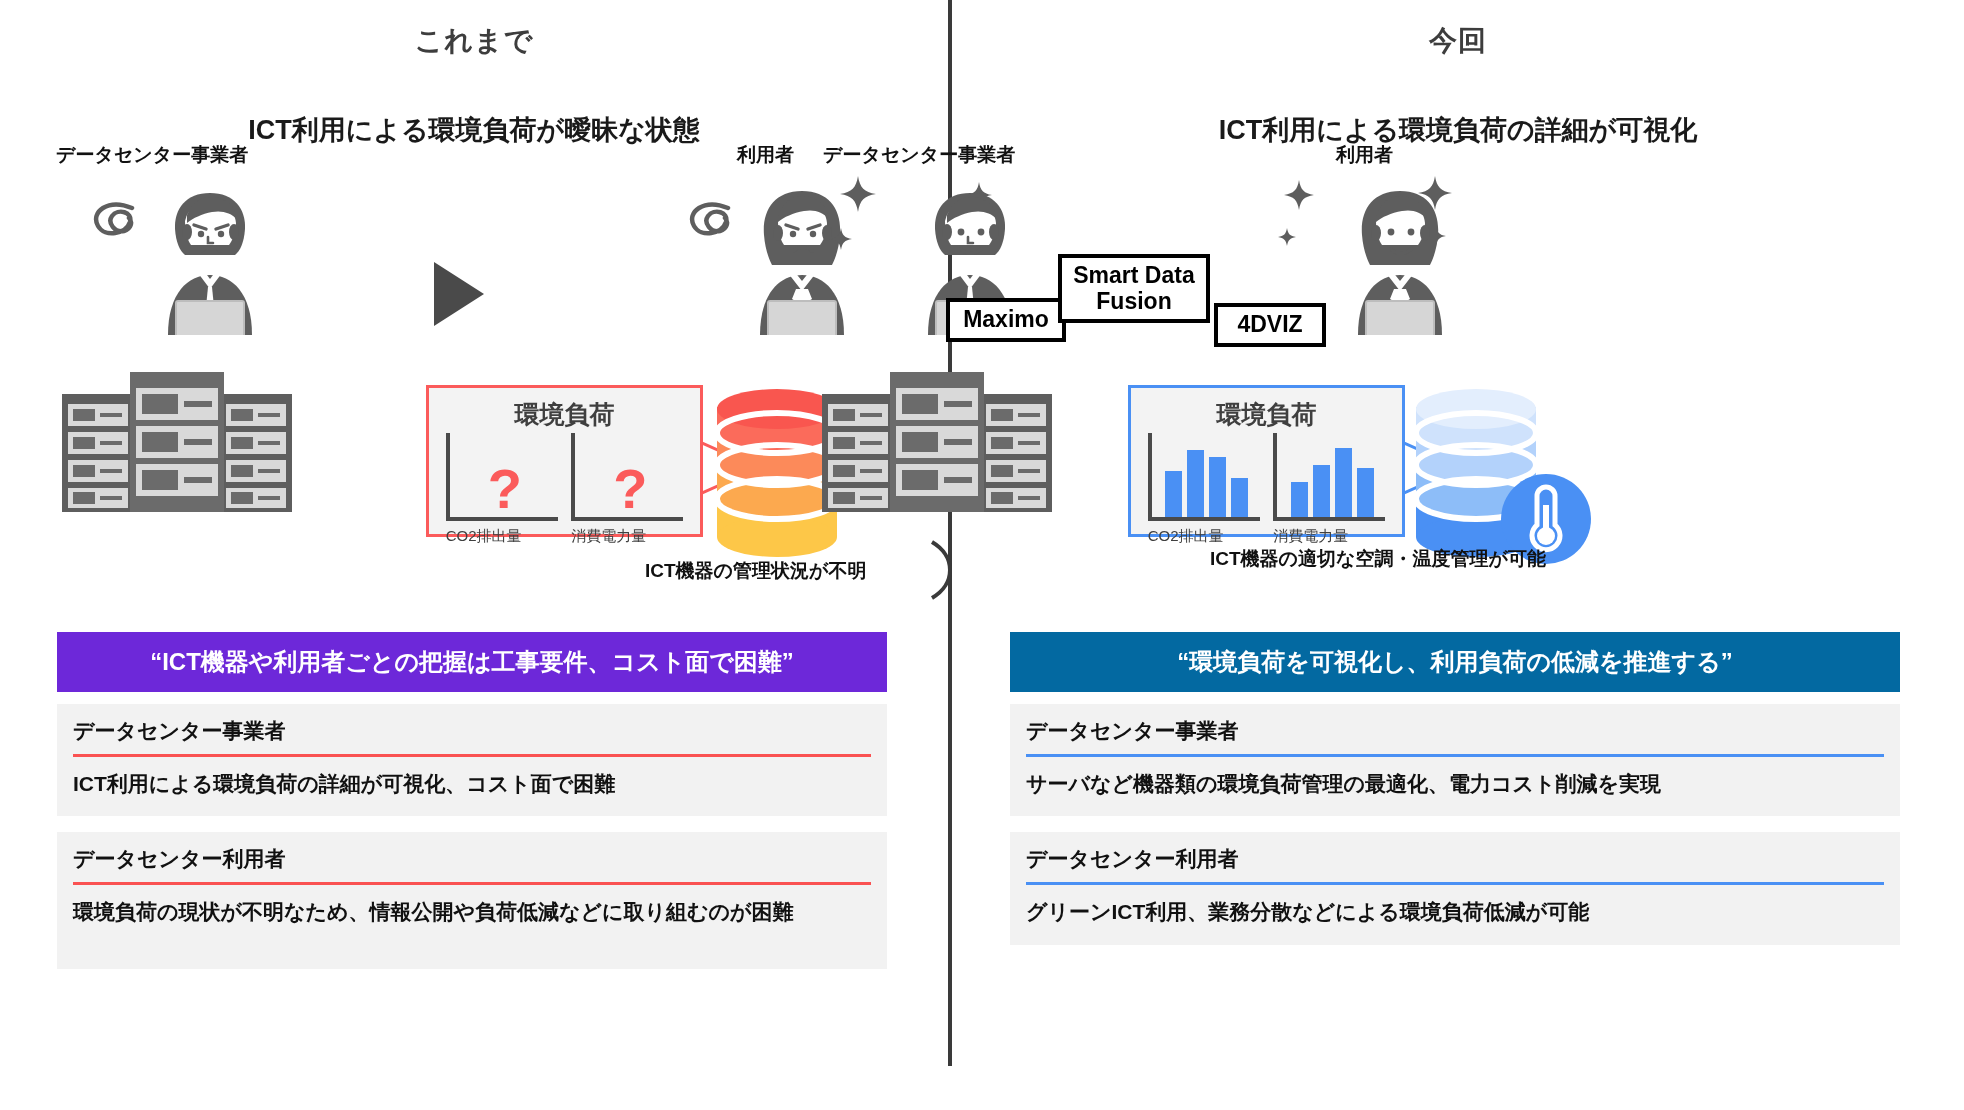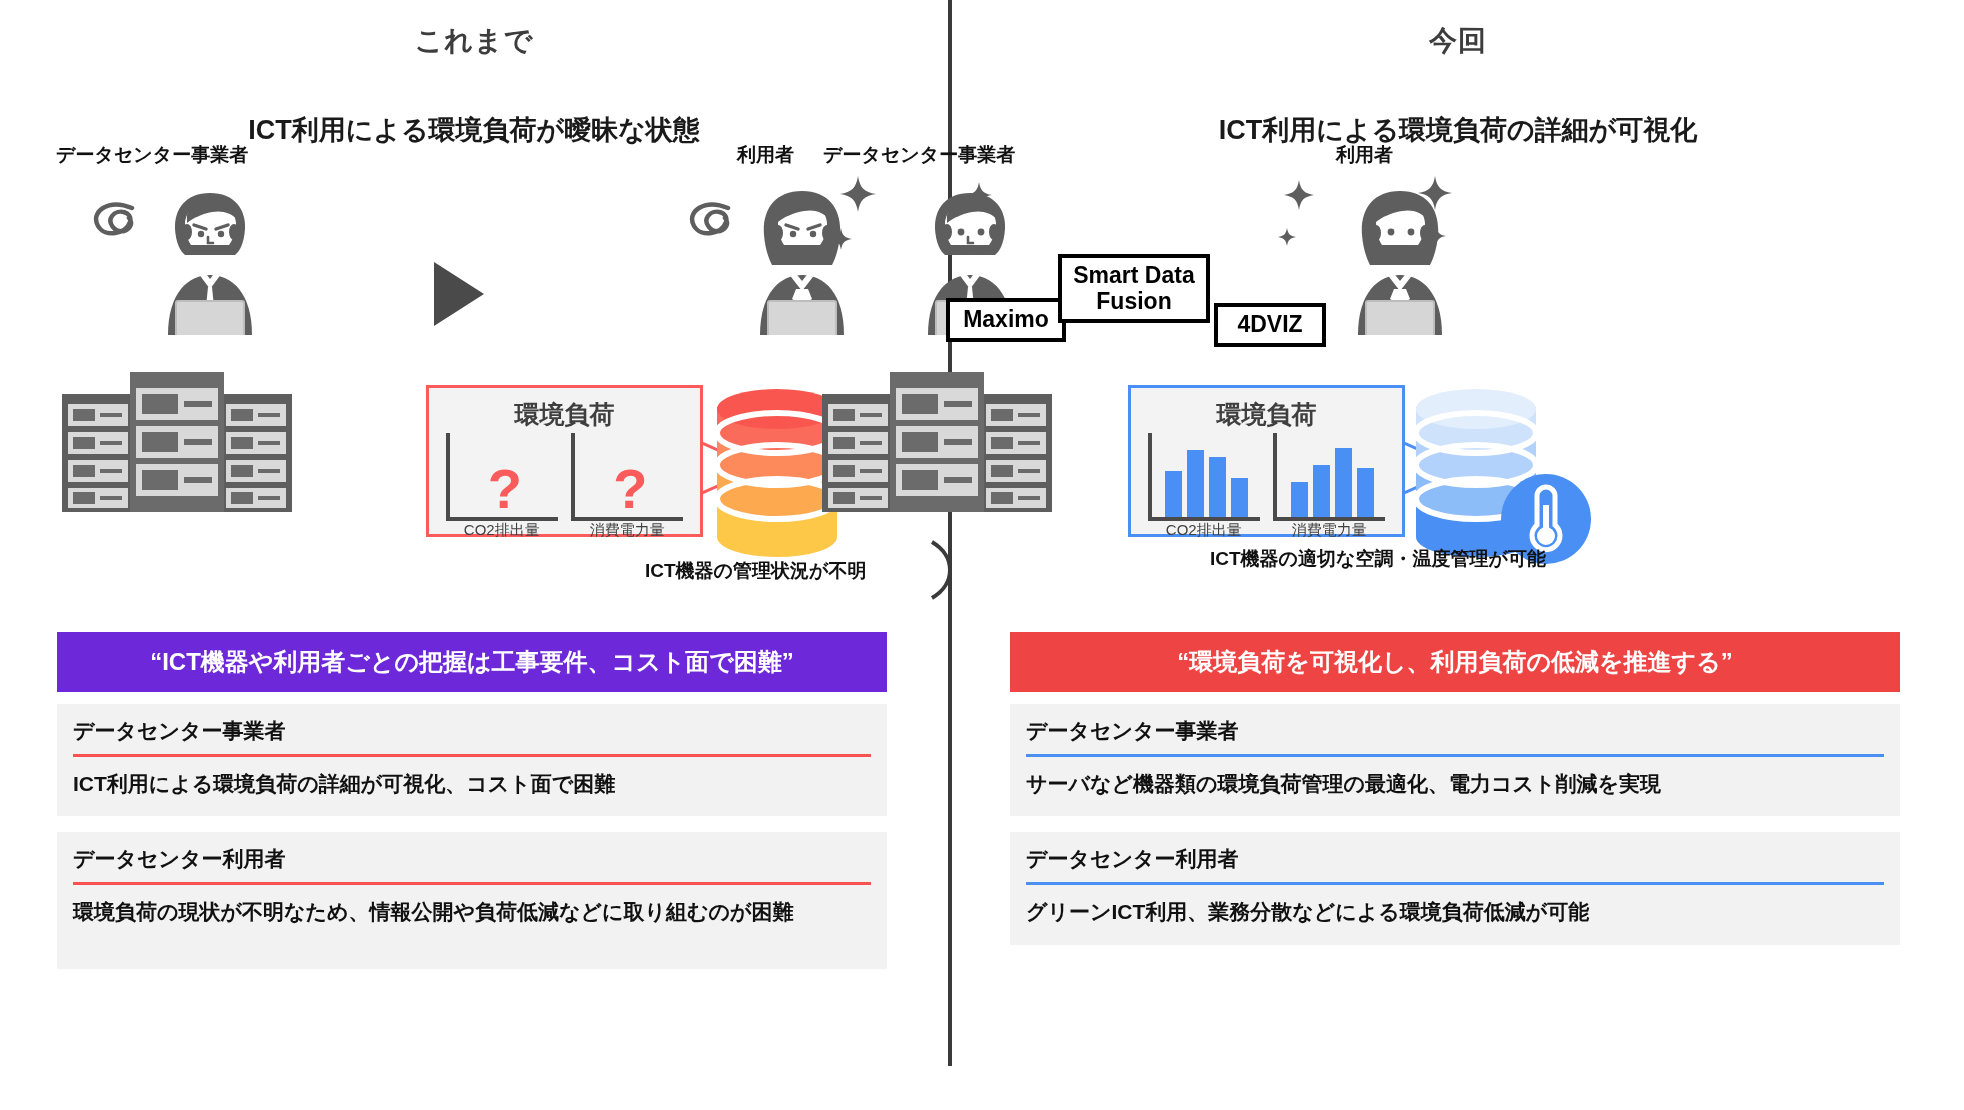--- a/index.html
+++ b/index.html
@@ -125,23 +125,24 @@
   .qmark {
     font-size: 56px;
     font-weight: bold;
     color: #fb5b5b;
     line-height: 0.92;
     margin-bottom: 2px;
     font-family: "Liberation Sans", sans-serif;
   }
   .bar { width: 17px; background: #4a90f4; }
   .mini-label {
-    text-align: center;
+    text-align: left;
     font-size: 15px;
     color: #3f3f3f;
+    margin-top: 6px;
     white-space: nowrap;
   }
   .callout-tail { position: absolute; }
 
   
   .db { position: absolute; }
 
   
   .caption {
     position: absolute;
@@ -170,21 +171,21 @@
     position: absolute;
     display: flex;
     align-items: center;
     justify-content: center;
     color: #fff;
     font-weight: bold;
     font-size: 24px;
     text-align: center;
   }
   .banner.red  { background: #6d28d9; }
-  .banner.blue { background: #ef4444; }
+  .banner.blue { background: #0369a1; }
 
   .tbl { position: absolute; }
   .tbl-block { background: #f2f2f2; margin-bottom: 16px; }
   .tbl-head {
     font-size: 21px;
     font-weight: bold;
     color: #111;
     padding: 13px 16px 9px 16px;
   }
   .tbl-rule { height: 3px; margin: 0 16px; background: #fa5252; }

